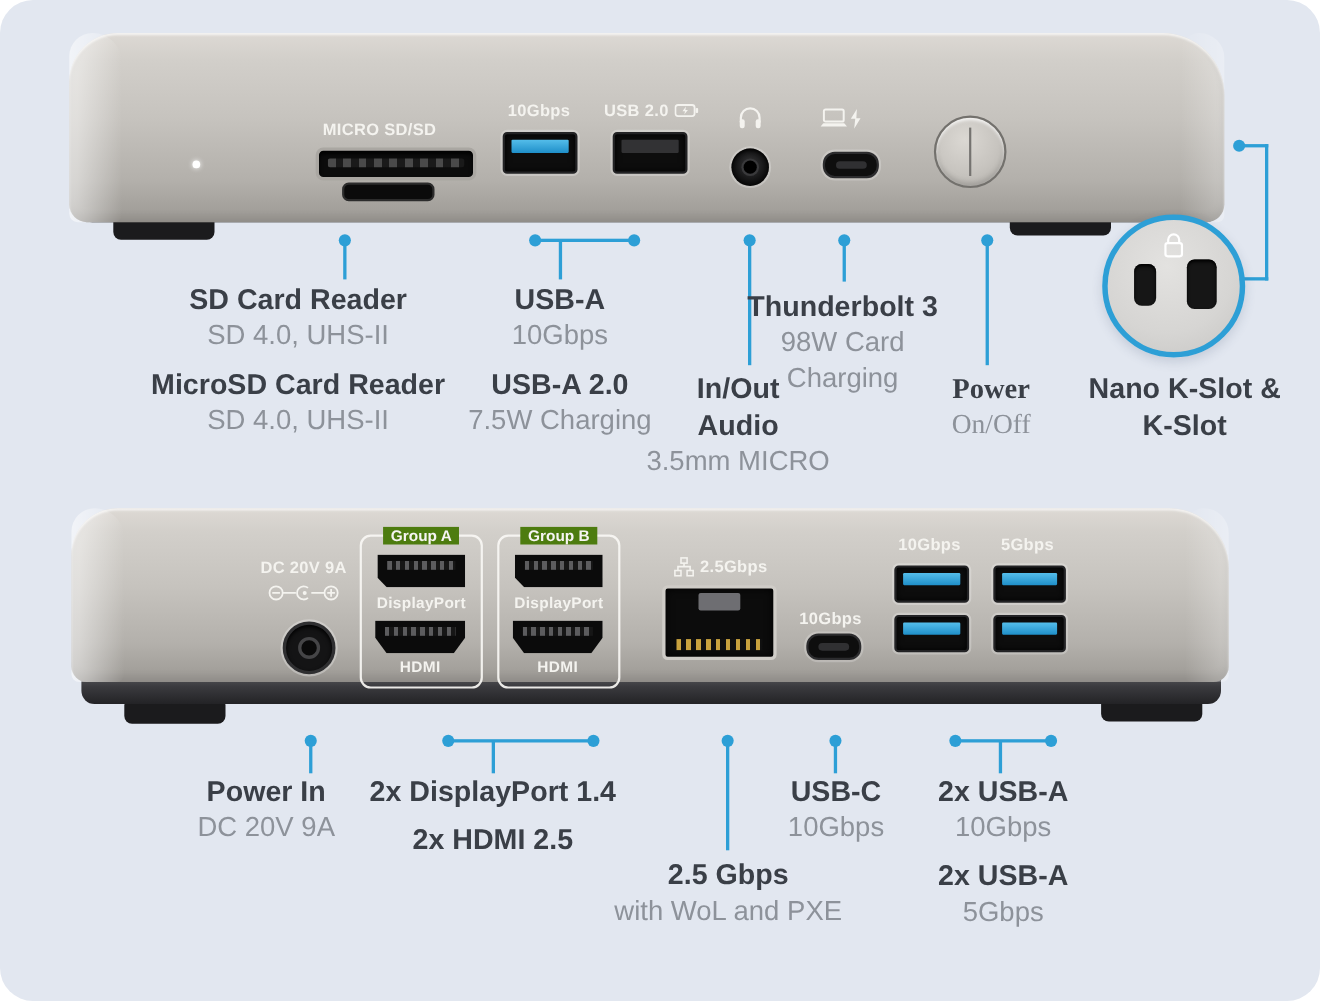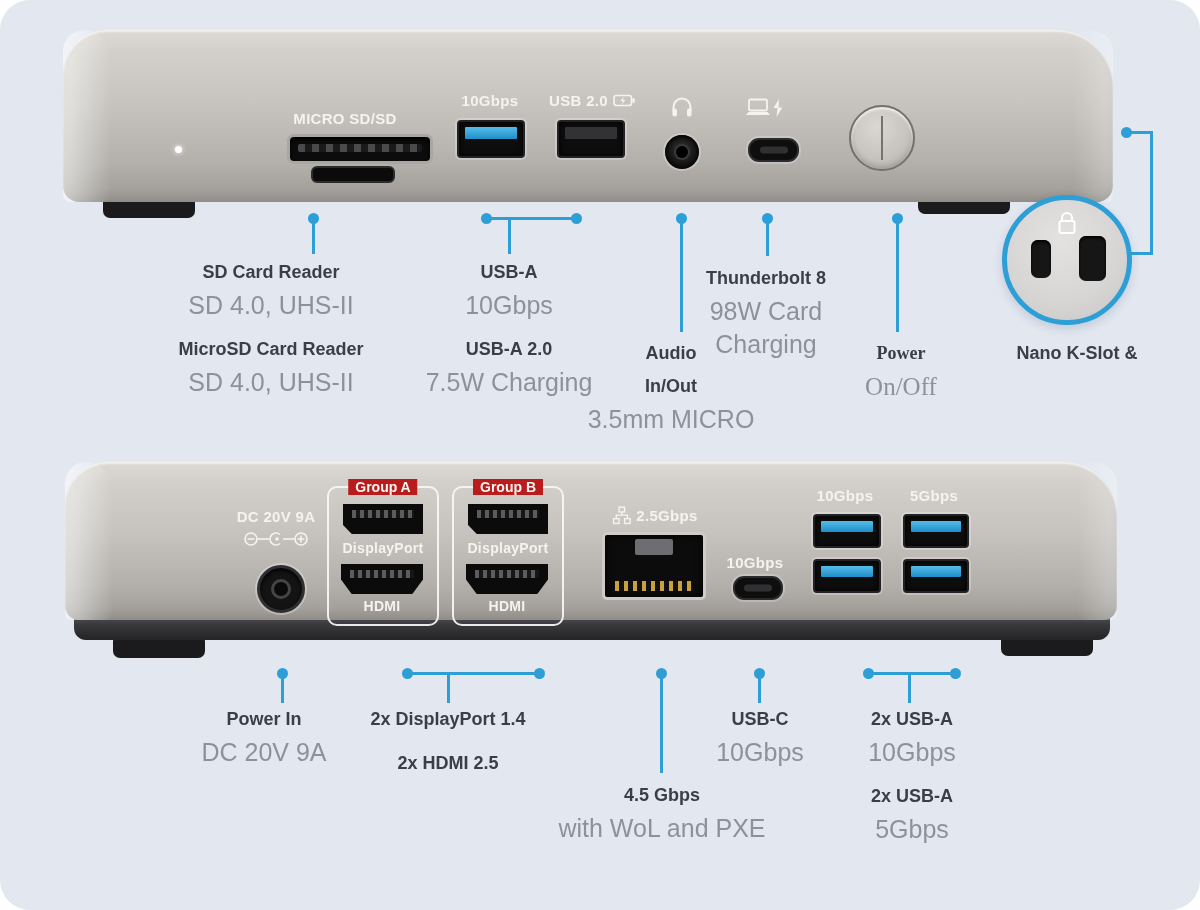--- a/index.html
+++ b/index.html
@@ -60,21 +60,21 @@
   .dp-port{position:absolute;background:#0b0b0b;
     clip-path:polygon(0 0,100% 0,100% 100%,11% 100%,0 70%);
     box-shadow:0 0 0 2px rgba(255,255,255,.25);}
   .hdmi-port{position:absolute;background:#0b0b0b;
     clip-path:polygon(0 0,100% 0,100% 52%,87% 100%,13% 100%,0 52%);
     box-shadow:0 0 0 2px rgba(255,255,255,.25);}
   .pin-strip{position:absolute;left:9px;right:9px;top:6px;height:8px;
     background:repeating-linear-gradient(90deg,#5c5c5e 0 4px,#161616 4px 8px);}
   .group-frame{position:absolute;border:2px solid rgba(248,247,244,.92);border-radius:10px;}
   .group-tag{position:absolute;top:-9px;left:50%;transform:translateX(-50%);
-    background:#b91c1c;padding:0 7px;color:#f6f5f2;font-size:14px;font-weight:600;white-space:nowrap;}
+    background:#4d7c0f;padding:0 7px;color:#f6f5f2;font-size:14px;font-weight:600;white-space:nowrap;}
   .eth-port{position:absolute;background:#0c0c0c;border:3px solid #cfccc7;border-radius:5px;
     box-shadow:inset 0 0 8px #000;}
   .eth-tab{position:absolute;left:50%;top:4px;transform:translateX(-50%);width:38px;height:16px;
     background:#6e6e72;border-radius:2px;}
   .eth-pins{position:absolute;left:10px;right:10px;bottom:6px;height:10px;
     background:repeating-linear-gradient(90deg,#c9a23e 0 4px,#101010 4px 9px);}
   .dc-jack{position:absolute;border-radius:50%;background:#141415;border:3px solid #2f2f31;
     box-shadow:0 0 0 2px rgba(255,255,255,.3), inset 0 2px 4px #000;}
   .dc-jack::after{content:"";position:absolute;left:50%;top:50%;transform:translate(-50%,-50%);
     width:14px;height:14px;border-radius:50%;background:#0a0a0a;border:3px solid #454547;}
@@ -86,21 +86,21 @@
 
   
   .inset-circle{position:absolute;left:1002px;top:195px;width:120px;height:120px;border-radius:50%;
     background:radial-gradient(circle at 45% 35%, #e3e2e0 0%, #d6d5d3 60%, #c6c5c3 100%);
     border:5px solid #2d9fd6;box-shadow:0 4px 10px rgba(60,80,110,.18);z-index:6;}
   .kslot{position:absolute;background:#161616;border-radius:7px;box-shadow:inset 0 2px 3px #000;}
 
   
   .callout{position:absolute;transform:translateX(-50%);text-align:center;z-index:7;}
   .callout p{margin:0;line-height:33px;white-space:nowrap;}
-  .t{font-size:18px;font-weight:600;color:#3a3f47;}
+  .t{font-size:26px;font-weight:600;color:#3a3f47;}
   .s{font-size:25px;font-weight:400;color:#8d929a;}
   .gap{margin-top:11px !important;}
 
   .icon-abs{position:absolute;transform:translateX(-50%);}
 </style>
 </head>
 <body>
 
 <div class="stage">
   <div class="bg"></div>
@@ -192,35 +192,36 @@
     <p class="t gap">MicroSD Card Reader</p>
     <p class="s">SD 4.0, UHS-II</p>
   </div>
   <div class="callout" style="left:509px;top:256px;">
     <p class="t">USB-A</p>
     <p class="s">10Gbps</p>
     <p class="t gap">USB-A 2.0</p>
     <p class="s">7.5W Charging</p>
   </div>
   <div class="callout" style="left:766px;top:262px;">
-    <p class="t">Thunderbolt 8</p>
+    <p class="t">Thunderbolt 3</p>
     <p class="s">98W Card</p>
     <p class="s">Charging</p>
   </div>
   <div class="callout" style="left:671px;top:337px;">
+    <p class="t">In/Out</p>
     <p class="t">Audio</p>
-    <p class="t">In/Out</p>
     <p class="s">3.5mm MICRO</p>
   </div>
   <div class="callout" style="left:901px;top:337px;font-family:Liberation Serif, serif;">
     <p class="t">Power</p>
     <p class="s">On/Off</p>
   </div>
   <div class="callout" style="left:1077px;top:337px;">
     <p class="t">Nano K-Slot &amp;</p>
+    <p class="t">K-Slot</p>
   </div>
 
   <div class="foot" style="left:113px;top:634px;width:92px;height:24px;"></div>
   <div class="foot" style="left:1001px;top:632px;width:92px;height:24px;"></div>
   <div class="base-band back-base"></div>
   <div class="device-body back-body"></div>
 
   <div class="mark" style="left:276px;top:508px;">DC 20V 9A</div>
   <svg class="icon-abs" style="left:276px;top:531px;" width="66" height="16" viewBox="0 0 66 16">
     <circle cx="8" cy="8" r="6" fill="none" stroke="#f4f3ef" stroke-width="1.6"></circle>
@@ -307,30 +308,30 @@
   <div class="vline" style="left:660px;top:673px;height:100px;background:#2d9fd6;"></div>
 
   <div class="dot" style="left:754px;top:668px;background:#2d9fd6;"></div>
   <div class="vline" style="left:758px;top:673px;height:30px;background:#2d9fd6;"></div>
 
   <div class="dot" style="left:863px;top:668px;background:#2d9fd6;"></div>
   <div class="dot" style="left:950px;top:668px;background:#2d9fd6;"></div>
   <div class="hline" style="left:869px;top:672px;width:86px;background:#2d9fd6;"></div>
   <div class="vline" style="left:908px;top:673px;height:30px;background:#2d9fd6;"></div>
 
-  <div class="callout" style="left:264px;top:703px;">
+  <div class="callout" style="left:242px;top:703px;">
     <p class="t">Power In</p>
     <p class="s">DC 20V 9A</p>
   </div>
   <div class="callout" style="left:448px;top:703px;">
     <p class="t">2x DisplayPort 1.4</p>
     <p class="t gap">2x HDMI 2.5</p>
   </div>
   <div class="callout" style="left:662px;top:779px;">
-    <p class="t">4.5 Gbps</p>
+    <p class="t">2.5 Gbps</p>
     <p class="s">with WoL and PXE</p>
   </div>
   <div class="callout" style="left:760px;top:703px;">
     <p class="t">USB-C</p>
     <p class="s">10Gbps</p>
   </div>
   <div class="callout" style="left:912px;top:703px;">
     <p class="t">2x USB-A</p>
     <p class="s">10Gbps</p>
     <p class="t gap">2x USB-A</p>

